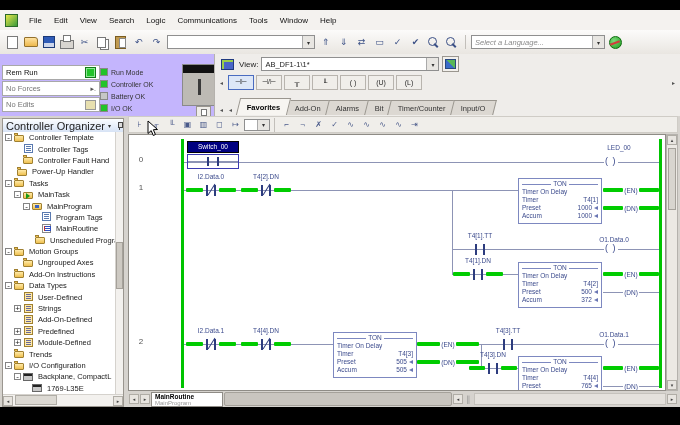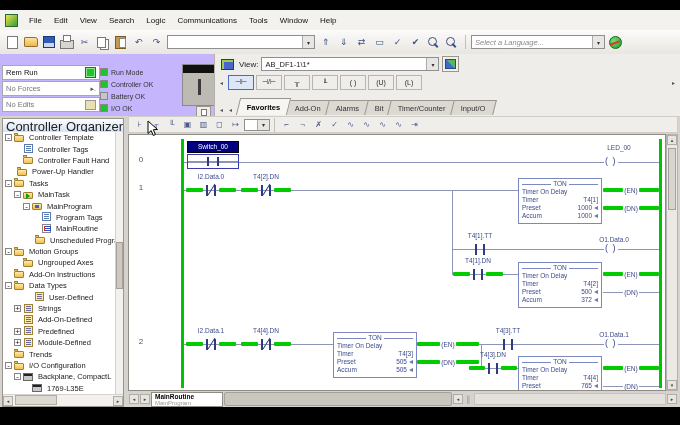--- a/index.html
+++ b/index.html
@@ -79,21 +79,21 @@
   #tabsrow .scrollbtn{height:11px}
   #tabs{display:flex;align-items:flex-end;margin-left:3px}
   .tab{height:14px;background:#dcd8d2;border:1px solid #9a968f;border-bottom:none;transform:skewX(-14deg);
        margin-right:-3px;display:flex;align-items:center;padding:0 8px}
   .tab span{transform:skewX(14deg);font-size:7.5px;color:#333;white-space:nowrap}
   .tab.active{background:#f7f5f1;height:16px;z-index:2}
   .tab.active span{font-weight:bold;color:#000}
 
   
   #organizer{position:absolute;left:2px;top:108px;width:122px;height:289px;background:#fff;border:1px solid #9a968f;box-sizing:border-box;overflow:hidden}
-  .ohead{height:13px;background:linear-gradient(#fbfdff,#d7e3f5);border-bottom:1px solid #a8b8cc;display:flex;align-items:flex-start;font-size:13px;padding:0 3px;color:#222;white-space:nowrap}
+  .ohead{height:13px;background:linear-gradient(#fbfdff,#d7e3f5);border-bottom:1px solid #a8b8cc;display:flex;align-items:center;font-size:11px;padding:0 3px;color:#222;white-space:nowrap}
   .ob{width:9px;height:9px;margin-left:1px;position:relative;display:flex;align-items:center;justify-content:center;color:#333;flex:0 0 9px}
   .ob.darr2{margin-left:auto}
   .ob.darr2::before{content:"▾";font-size:6px}
   .ob.x::before{content:"×";font-size:8px}
   .ob.pin::before{content:"";position:absolute;left:3px;top:1px;width:3px;height:4px;border:1px solid #444;background:#ddd}
   .ob.pin::after{content:"";position:absolute;left:4px;top:6px;width:1px;height:3px;background:#444}
   #tree{position:absolute;left:0;top:13px;right:7px;bottom:11px;overflow:hidden;background:#fff}
   .trw{display:flex;align-items:center;height:11.4px;font-size:7.5px;color:#1a1a1a;white-space:nowrap;overflow:hidden}
   .exp{width:7px;height:7px;border:1px solid #848484;background:#fff;font-size:8px;line-height:5px;text-align:center;color:#222;margin-right:2px;flex:0 0 7px;box-sizing:border-box}
   .exp.none{visibility:hidden}
@@ -381,21 +381,21 @@
         <div class="trw" style="padding-left: 2px;">
           <span class="exp none"></span>
           <span class="ti ti-folder"></span>
           <span>Add-On Instructions</span>
         </div>
         <div class="trw" style="padding-left: 2px;">
           <span class="exp">-</span>
           <span class="ti ti-folder"></span>
           <span>Data Types</span>
         </div>
-        <div class="trw" style="padding-left: 22px;">
+        <div class="trw" style="padding-left: 11px;">
           <span class="exp none"></span>
           <span class="ti ti-datatype"></span>
           <span>User-Defined</span>
         </div>
         <div class="trw" style="padding-left: 11px;">
           <span class="exp">+</span>
           <span class="ti ti-datatype"></span>
           <span>Strings</span>
         </div>
         <div class="trw" style="padding-left: 11px;">

